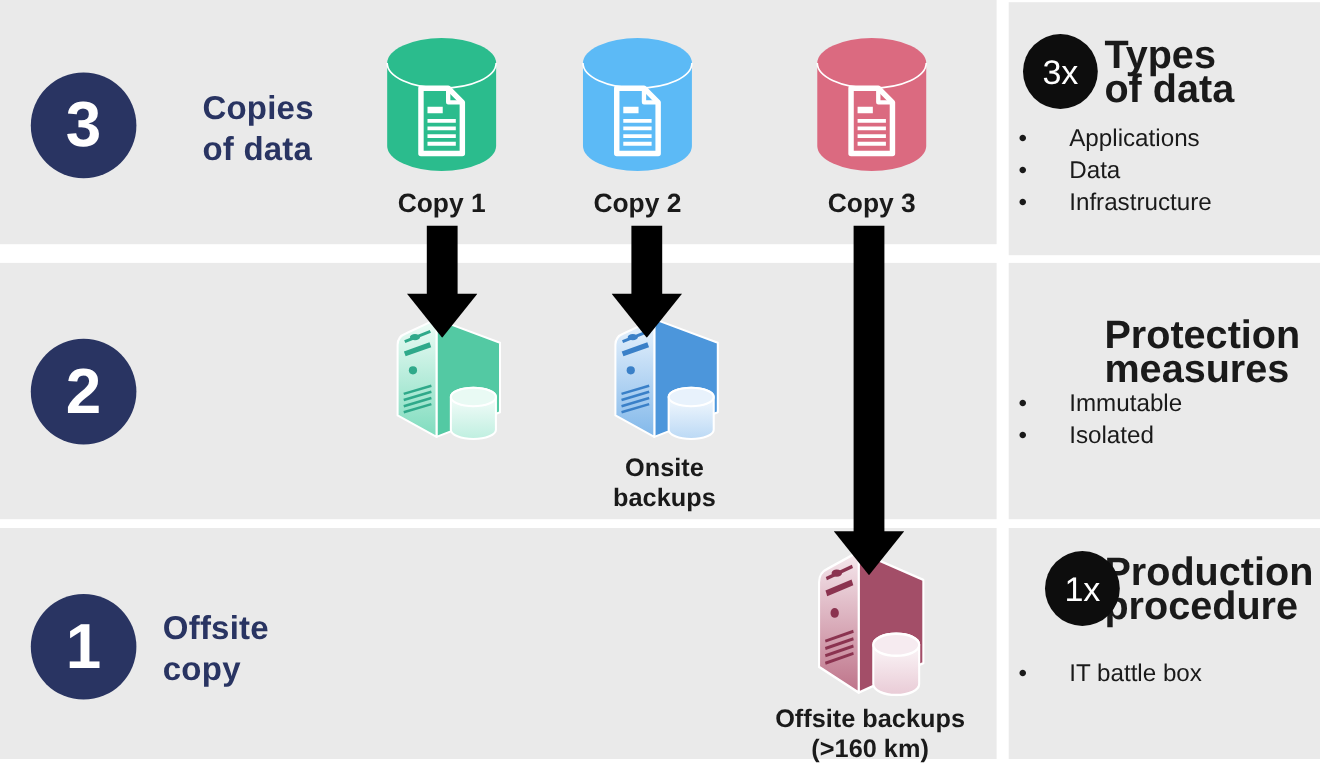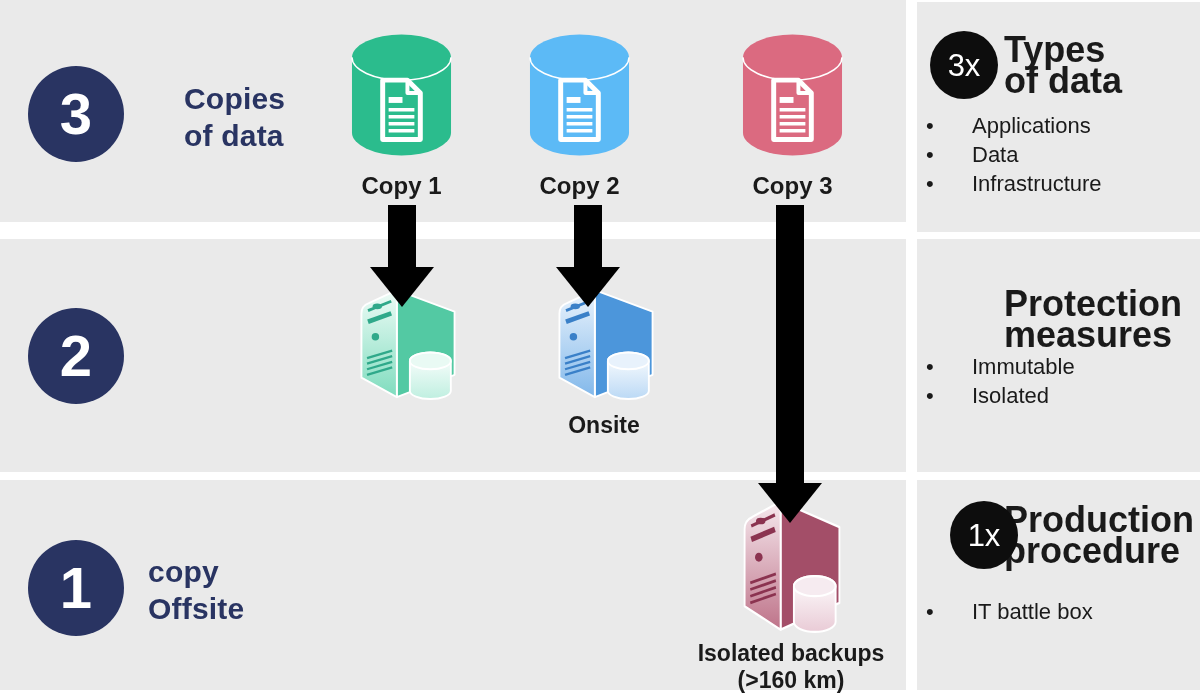--- a/index.html
+++ b/index.html
@@ -79,22 +79,22 @@
   </div>
 
   <div class="num-circle" style="left:28px;top:308px;">
     <span>2</span>
   </div>
 
   <div class="num-circle" style="left:28px;top:540px;">
     <span>1</span>
   </div>
   <div class="row-title" style="top:553px;">
+    <span>Offsite</span>
     <span>copy</span>
-    <span>Offsite</span>
   </div>
 
   <div class="db" style="left:350px;top:32px;">
     <svg viewBox="0 0 104 126" width="103" height="126">
       <path class="fill-g" d="M2 25 A50 23 0 0 1 102 25 V101 A50 23 0 0 1 2 101 Z"></path>
       <path d="M2 25 A50 23 0 0 0 102 25" fill="none" stroke="#fff" stroke-width="1.5"></path>
       <g fill="none" stroke="#fff">
         <path d="M33 48 h25 l13 13 v47 h-38 Z" stroke-width="5" stroke-linejoin="round"></path>
         <path d="M58 48 v13 h13" stroke-width="4" stroke-linejoin="round"></path>
         <path d="M39 68 h14" stroke-width="6"></path>
@@ -184,20 +184,21 @@
           <line x1="14" y1="92" x2="41" y2="84"></line>
         <line x1="14" y1="98" x2="41" y2="90"></line>
           <line x1="14" y1="104" x2="41" y2="96"></line>
       </g>
       <path d="M60 89 A22 9 0 0 1 104 89 V121 A22 9 0 0 1 60 121 Z" fill="url(#gcylB)" stroke="#fff" stroke-width="2"></path>
       <ellipse cx="82" cy="89" rx="22" ry="9" fill="#E8F2FC" stroke="#fff" stroke-width="2"></ellipse>
     </svg>
   </div>
   <div class="server-label" style="left:529px;top:412px;width:150px;">
     <span>Onsite</span>
+    <span>backups</span>
   </div>
 
   <div class="server" style="left:737px;top:487px;">
     <svg viewBox="0 0 116 131" width="110" height="146" preserveAspectRatio="none">
       <defs>
         <linearGradient id="gfrontR" x1="0" y1="0" x2="0" y2="1">
           <stop offset="0" stop-color="#F6E9EE"></stop>
             <stop offset="1" stop-color="#BE7389"></stop>
         </linearGradient>
         <linearGradient id="gcylR" x1="0" y1="0" x2="0" y2="1">
@@ -215,21 +216,21 @@
         <line x1="14" y1="86" x2="41" y2="78"></line>
           <line x1="14" y1="92" x2="41" y2="84"></line>
         <line x1="14" y1="98" x2="41" y2="90"></line>
           <line x1="14" y1="104" x2="41" y2="96"></line>
       </g>
       <path d="M60 89 A22 9 0 0 1 104 89 V121 A22 9 0 0 1 60 121 Z" fill="url(#gcylR)" stroke="#fff" stroke-width="2"></path>
       <ellipse cx="82" cy="89" rx="22" ry="9" fill="#F6EBF0" stroke="#fff" stroke-width="2"></ellipse>
     </svg>
   </div>
   <div class="server-label" style="left:691px;top:640px;width:200px;">
-    <span>Isolated backups</span>
+    <span>Offsite backups</span>
     <span>(&gt;160 km)</span>
   </div>
 
   <div class="arrow" style="left:370px;top:205px;">
     <svg width="64" height="102" viewBox="0 0 64 102">
       <rect class="shape" x="18" y="0" width="28" height="64"></rect>
       <polygon class="shape" points="0,62 64,62 32,102"></polygon>
     </svg>
   </div>
   <div class="arrow" style="left:556px;top:205px;">

